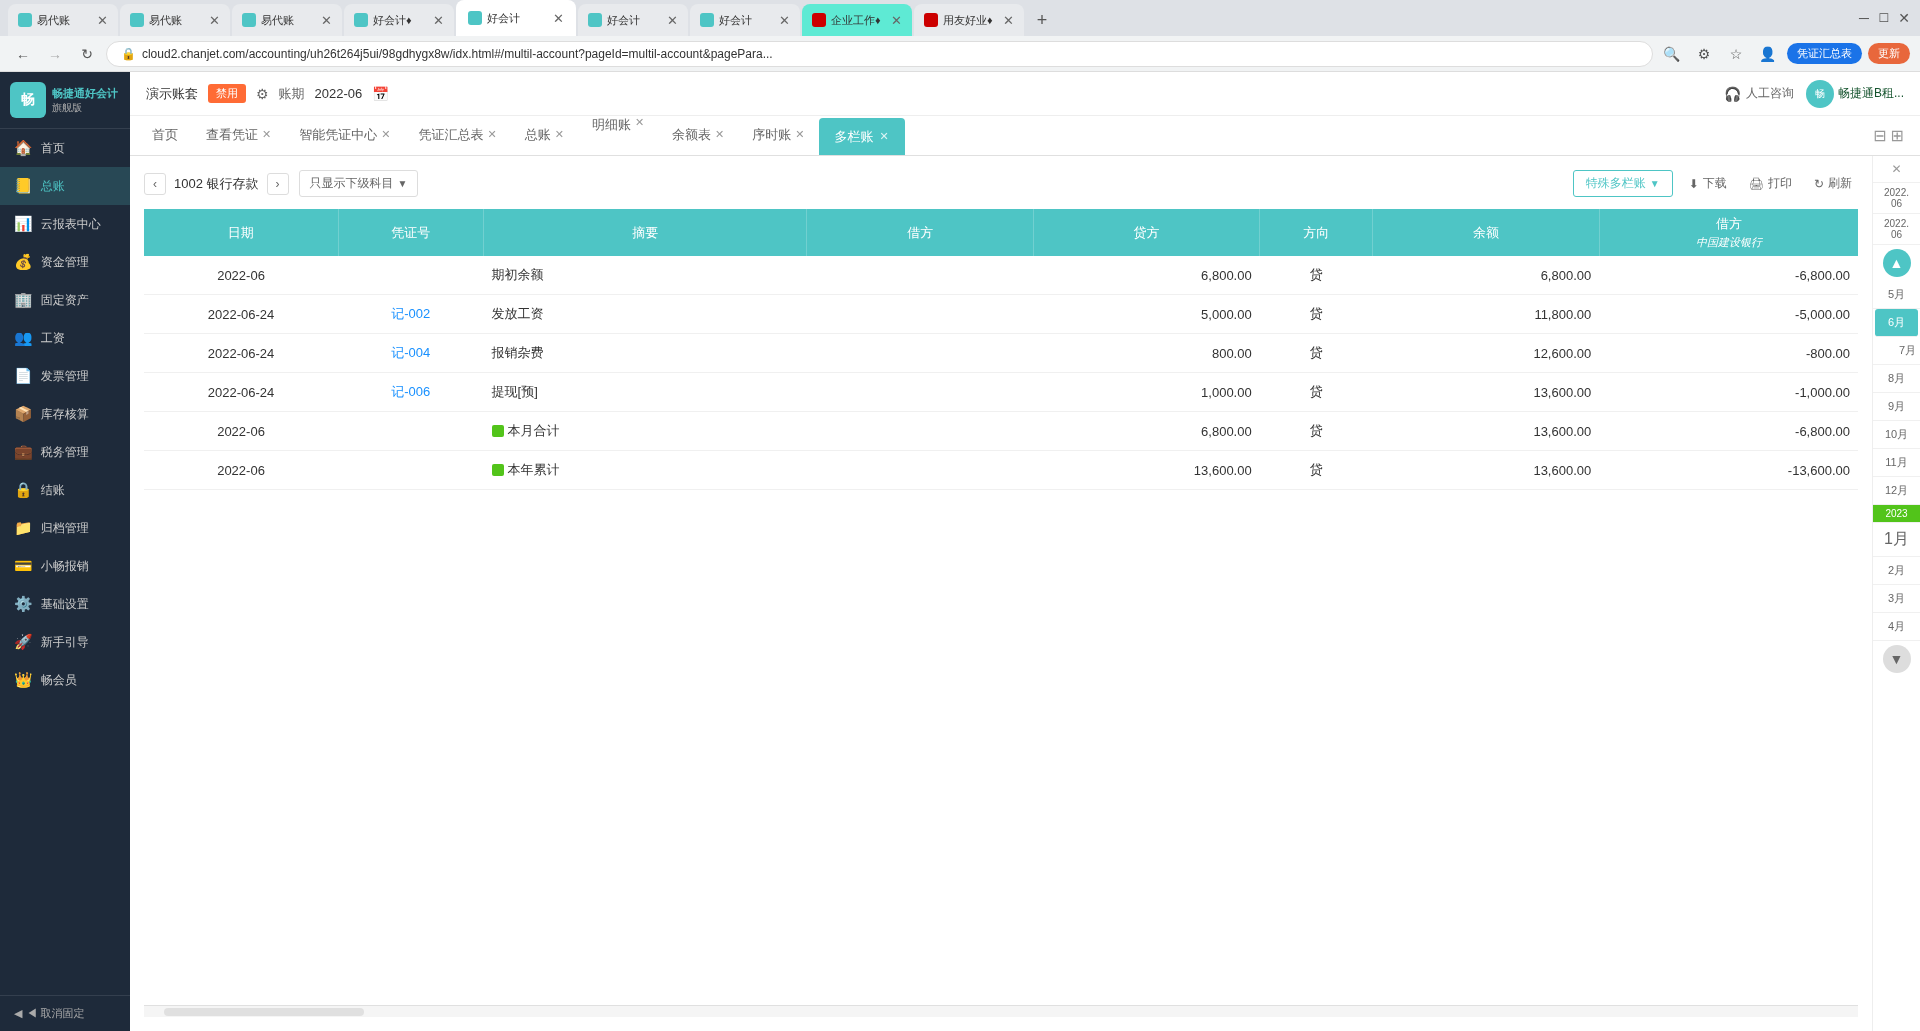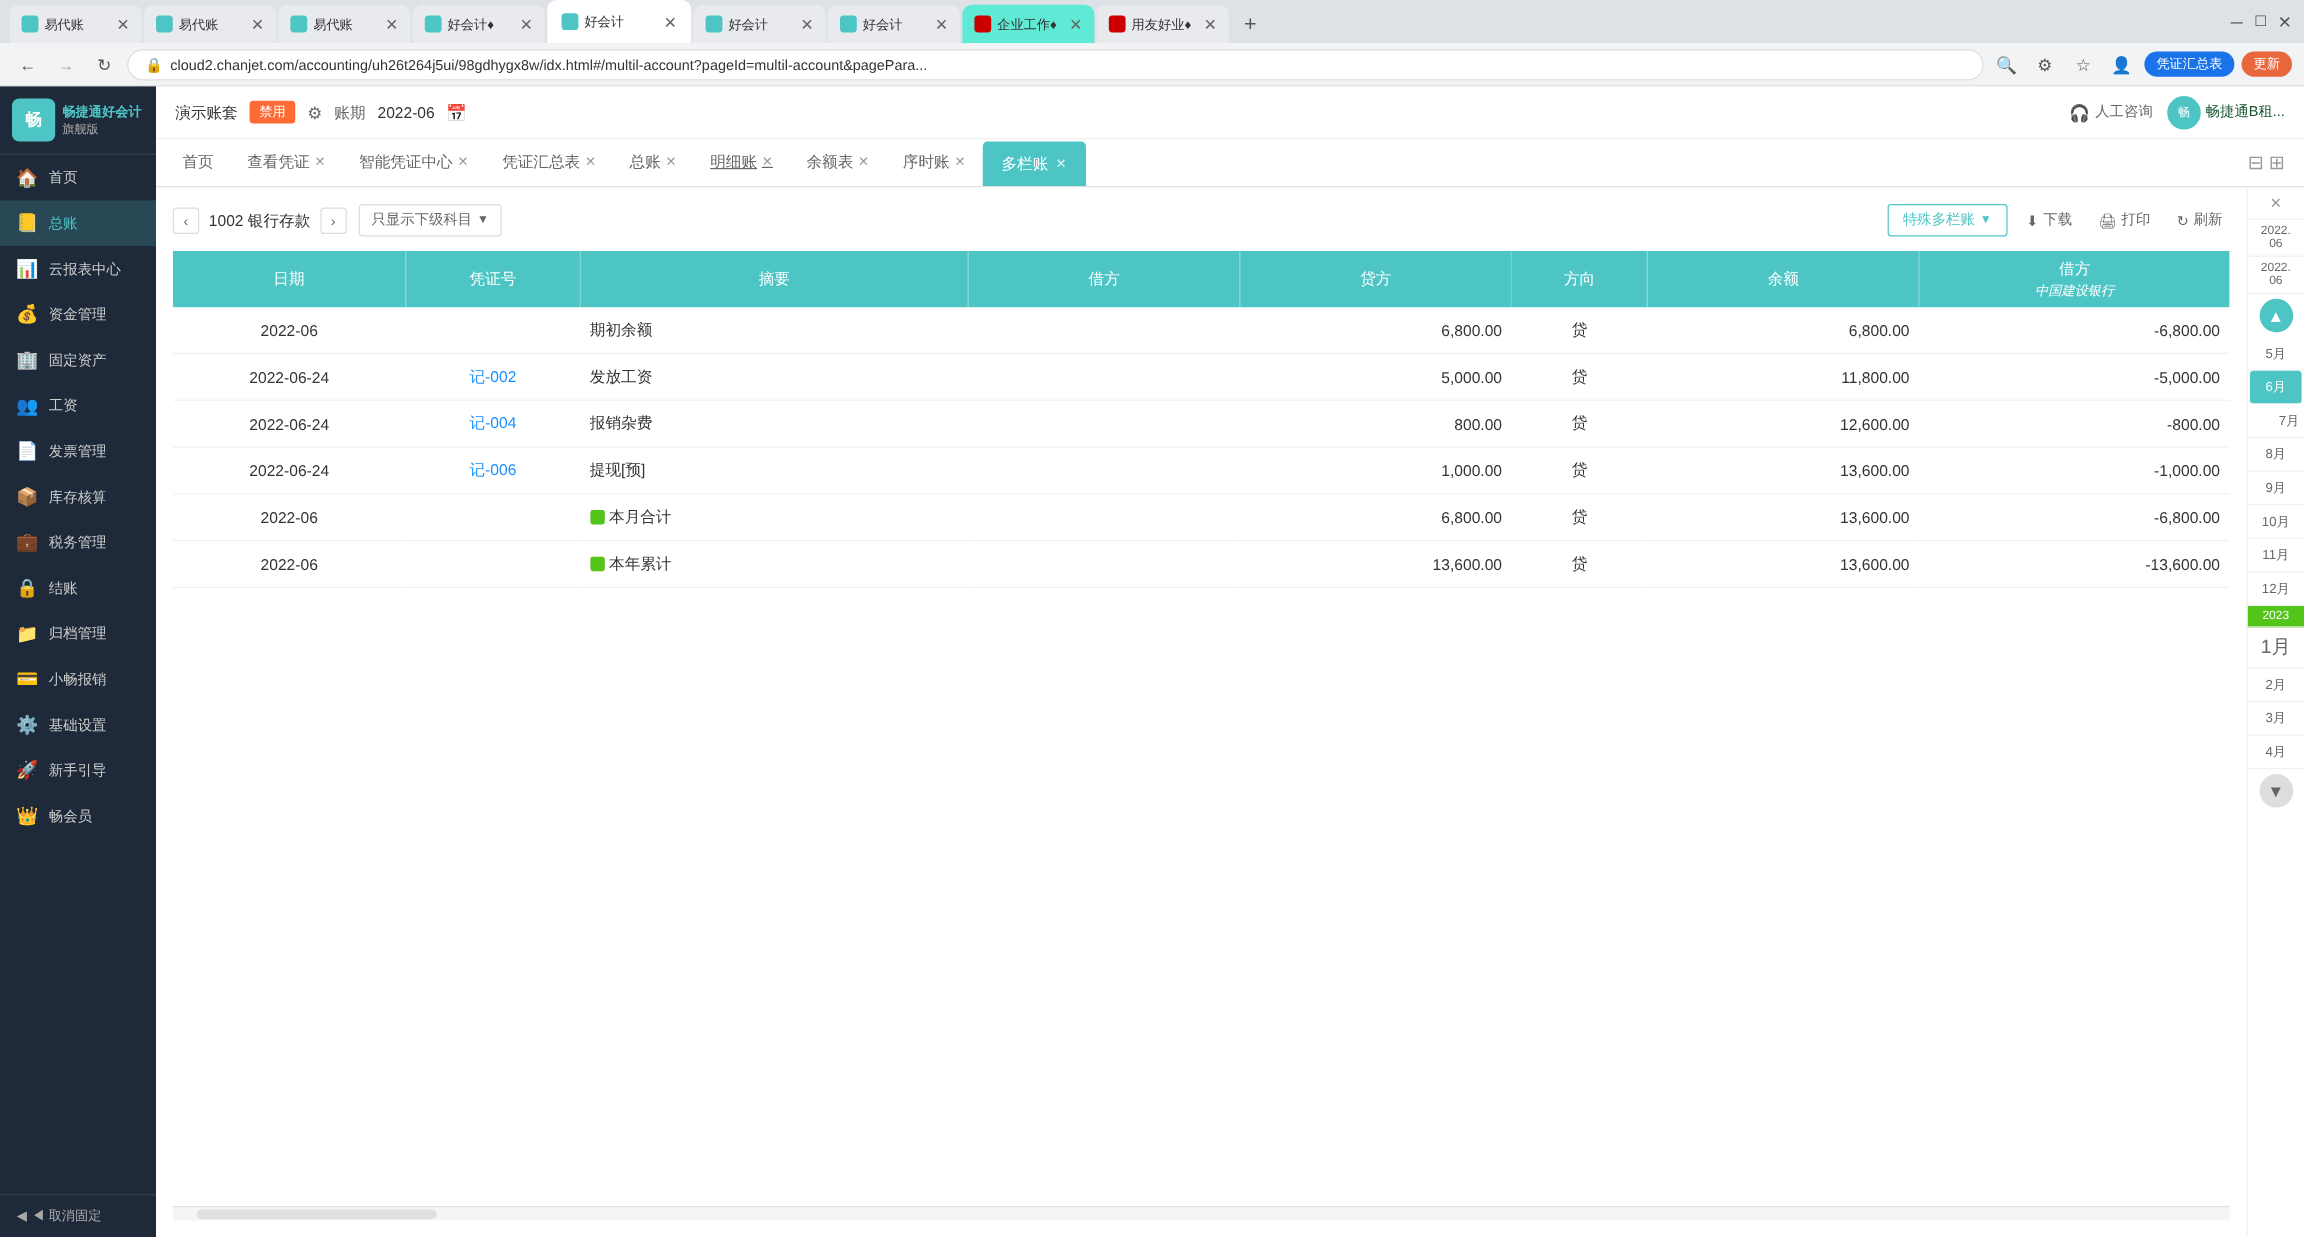--- a/index.html
+++ b/index.html
@@ -239,21 +239,21 @@
       <div style="padding:0 14px;height:40px;display:flex;align-items:center;gap:4px;font-size:13px;color:#666;cursor:pointer;white-space:nowrap;border-bottom:2px solid transparent;">
         <span>凭证汇总表</span>
         <span style="font-size:11px;color:#999;">✕</span>
       </div>
 
       <div style="padding:0 14px;height:40px;display:flex;align-items:center;gap:4px;font-size:13px;color:#666;cursor:pointer;white-space:nowrap;border-bottom:2px solid transparent;">
         <span>总账</span>
         <span style="font-size:11px;color:#999;">✕</span>
       </div>
 
-      <div style="padding:0 14px;height:40px;display:flex;align-items:center;gap:4px;font-size:13px;color:#666;cursor:pointer;white-space:nowrap;border-bottom:2px solid transparent;text-decoration:underline;">
+      <div style="padding:0 14px;height:40px;display:flex;align-items:flex-start;gap:4px;font-size:13px;color:#666;cursor:pointer;white-space:nowrap;border-bottom:2px solid transparent;">
         <span>明细账</span>
         <span style="font-size:11px;color:#999;">✕</span>
       </div>
 
       <div style="padding:0 14px;height:40px;display:flex;align-items:center;gap:4px;font-size:13px;color:#666;cursor:pointer;white-space:nowrap;border-bottom:2px solid transparent;">
         <span>余额表</span>
         <span style="font-size:11px;color:#999;">✕</span>
       </div>
 
       <div style="padding:0 14px;height:40px;display:flex;align-items:center;gap:4px;font-size:13px;color:#666;cursor:pointer;white-space:nowrap;border-bottom:2px solid transparent;">

